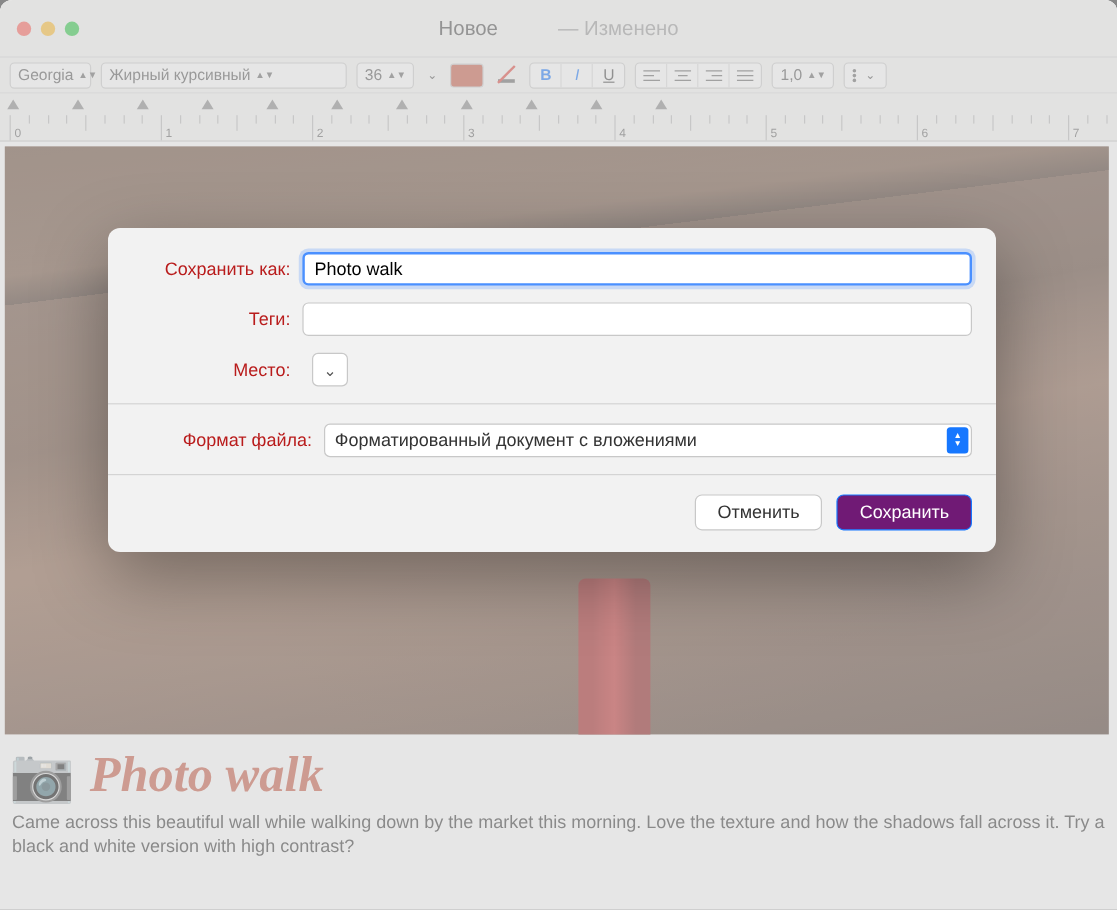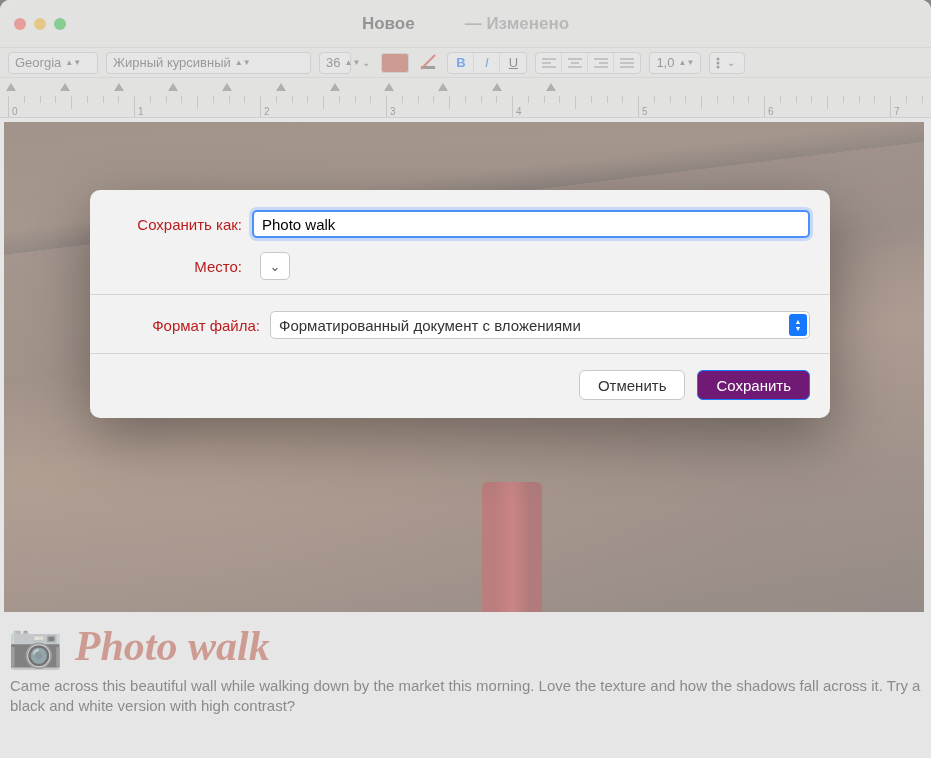--- a/index.html
+++ b/index.html
@@ -21,21 +21,20 @@
 }
 
 .titlebar {
   height: 48px;
   background: #f6f6f4;
   display: flex;
   align-items: center;
   padding: 0 14px;
   border-bottom: 1px solid #ddd;
   position: relative;
-  font-weight: bold;
 }
 .traffic-lights { display: flex; gap: 8px; }
 .tl { width: 12px; height: 12px; border-radius: 50%; }
 .tl.red { background: #ff5f57; }
 .tl.yellow { background: #febc2e; }
 .tl.green { background: #28c840; }
 .title-text {
   position: absolute;
   left: 50%;
   transform: translateX(-50%);
@@ -342,29 +341,29 @@
       <div class="tl yellow"></div>
       <div class="tl green"></div>
     </div>
     <div class="title-text">
       <span>Новое</span>
       <span class="mod">— Изменено</span>
     </div>
   </div>
 
   <div class="toolbar">
-    <div class="tb-dropdown" style="width:90px">
+    <div class="tb-dropdown" style="width:68px">
       <span>Georgia</span>
       <span class="arrows">▲▼</span>
     </div>
     <div class="tb-dropdown" style="width:205px">
       <span>Жирный курсивный</span>
       <span class="arrows">▲▼</span>
     </div>
-    <div class="tb-dropdown" style="width:32px">
+    <div class="tb-dropdown" style="width:48px">
       <span>36</span>
       <span class="arrows">▲▼</span>
     </div>
     <span class="tb-chev">⌄</span>
     <div class="tb-color" style="background: rgb(200, 90, 68);"></div>
     <div class="tb-icon">
       <svg width="18" height="18">
         <rect x="2" y="12" width="14" height="3" fill="#666"></rect>
         <line x1="2" y1="15" x2="16" y2="1" stroke="#e0443a" stroke-width="2"></line>
       </svg>
@@ -515,20 +514,24 @@
     <div class="body-text">Came across this beautiful wall while walking down by the market this morning. Love the texture and how the shadows fall across it. Try a black and white version with high contrast?</div>
   </div>
 
   <div class="dimmer"></div>
 
   <div class="sheet">
     <div class="form-row">
       <div class="form-label">Сохранить как:</div>
       <input class="text-input focused" value="Photo walk" style="">
     </div>
+    <div class="form-row">
+      <div class="form-label">Теги:</div>
+      <input class="text-input" value="" style="">
+    </div>
     <div class="form-row" style="margin-top:6px">
       <div class="form-label">Место:</div>
       <div class="expand-btn">
         <span style="font-size:13px;color:#555">⌄</span>
       </div>
     </div>
     <div class="divider"></div>
     <div class="form-row fmt-row">
       <div class="form-label">Формат файла:</div>
       <div class="select-ctl" style="flex:1">

